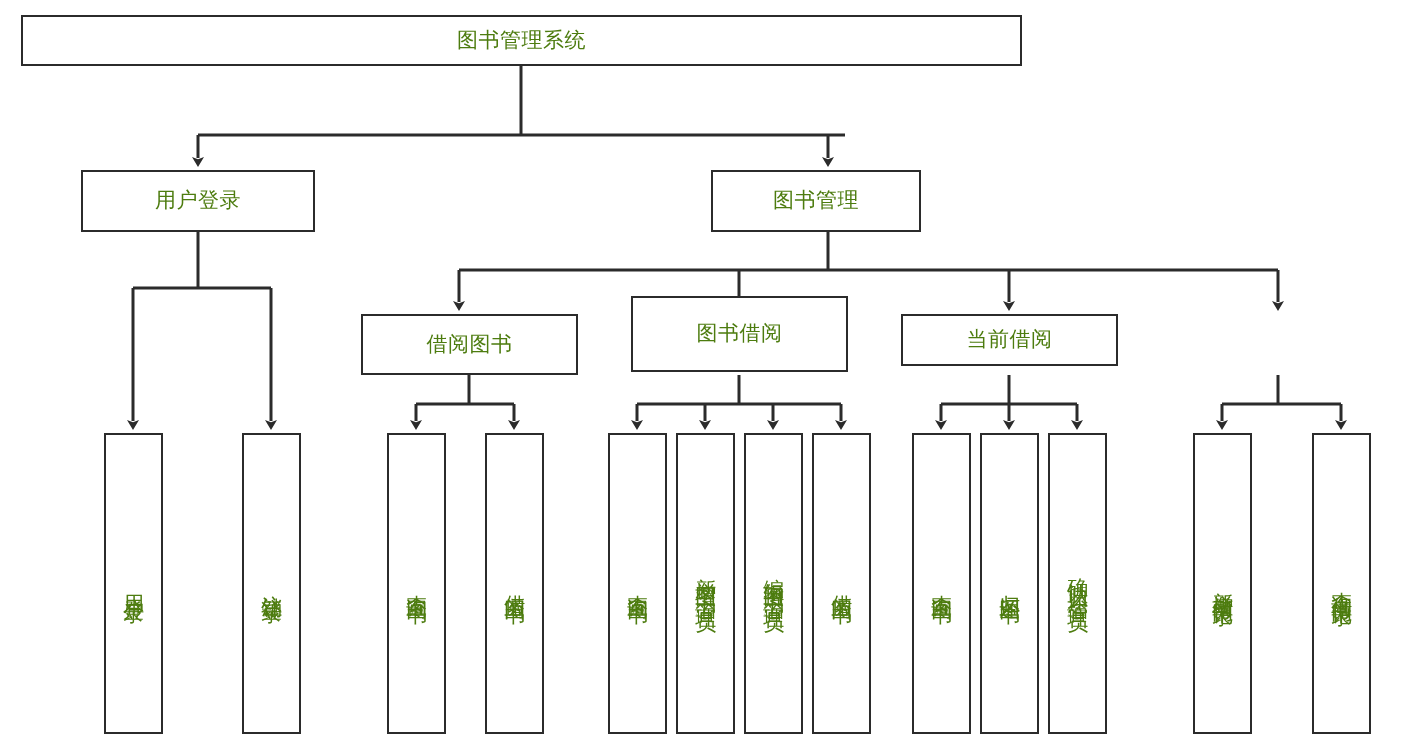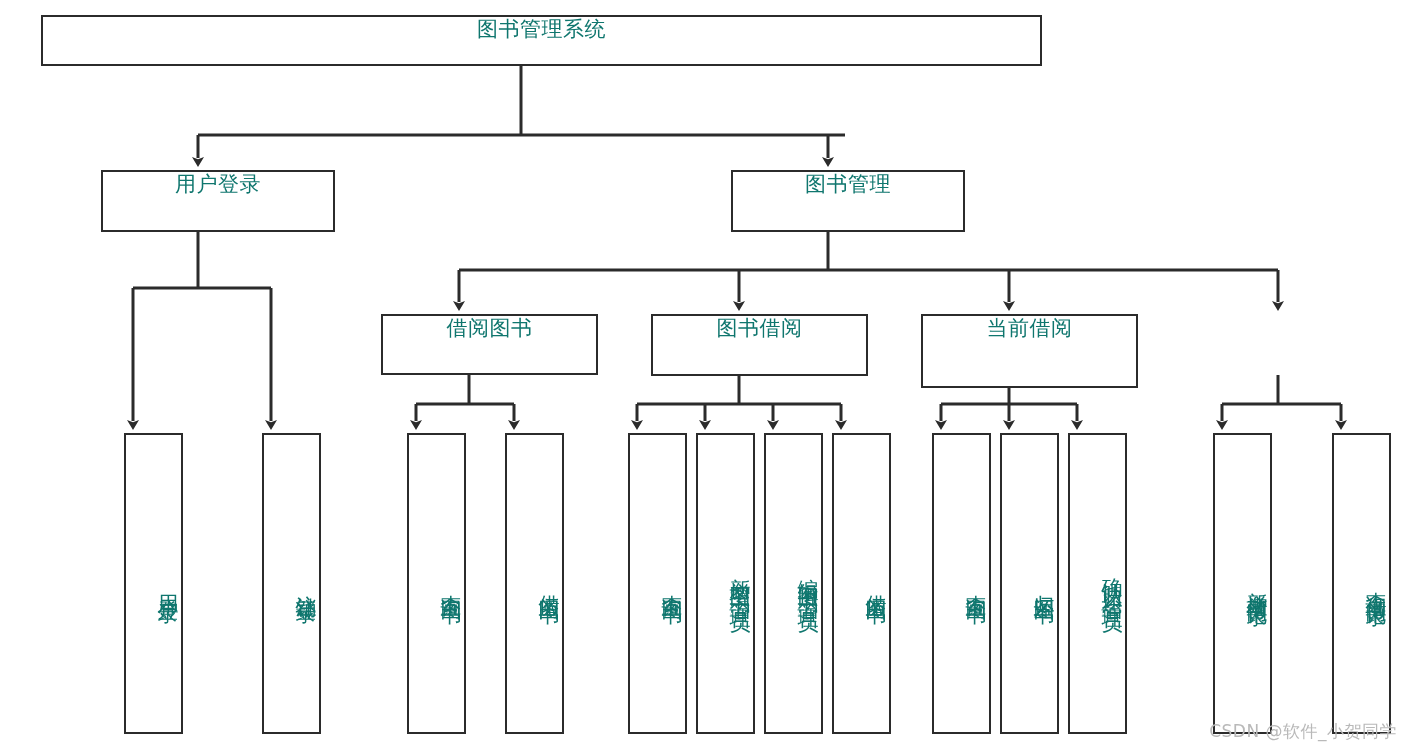--- a/index.html
+++ b/index.html
@@ -21,26 +21,25 @@
     top: 0;
     width: 1405px;
     height: 747px;
     pointer-events: none;
   }
   .node {
     position: absolute;
     box-sizing: border-box;
     border: 2.5px solid #2b2b2b;
     background: #ffffff;
-    color: #0f766e;
+    color: #4d7c0f;
     display: flex;
-    align-items: flex-start;
+    align-items: center;
     justify-content: center;
     text-align: center;
-    margin-left: 20px;
   }
   .node.h {
     font-size: 21px;
     letter-spacing: 0.5px;
     line-height: 1.2;
   }
   .node.v {
     writing-mode: vertical-rl;
     text-orientation: upright;
     font-size: 21px;
@@ -116,31 +115,31 @@
     </g>
   </svg>
 
   <div class="node h" style="left:21px; top:15px; width:1001px; height:51px;">
     <span>图书管理系统</span>
   </div>
 
   <div class="node h" style="left:81px; top:170px; width:234px; height:62px;">
     <span>用户登录</span>
   </div>
-  <div class="node h" style="left:711px; top:170px; width:234px; height:62px;">
+  <div class="node h" style="left:711px; top:170px; width:210px; height:62px;">
     <span>图书管理</span>
   </div>
 
   <div class="node h" style="left:361px; top:314px; width:217px; height:61px;">
     <span>借阅图书</span>
   </div>
-  <div class="node h" style="left:631px; top:314px; width:217px; height:62px;">
+  <div class="node h" style="left:631px; top:296px; width:217px; height:76px;">
     <span>图书借阅</span>
   </div>
-  <div class="node h" style="left:901px; top:314px; width:217px; height:74px;">
+  <div class="node h" style="left:901px; top:314px; width:217px; height:52px;">
     <span>当前借阅</span>
   </div>
 
   <div class="node v" style="left:104px; top:433px; width:59px; height:301px;">
     <span>用户登录</span>
   </div>
   <div class="node v" style="left:242px; top:433px; width:59px; height:301px;">
     <span>注销登录</span>
   </div>
 
@@ -174,15 +173,14 @@
     <span>确认归还（管理员）</span>
   </div>
 
   <div class="node v" style="left:1193px; top:433px; width:59px; height:301px;">
     <span>新增借阅记录</span>
   </div>
   <div class="node v" style="left:1312px; top:433px; width:59px; height:301px;">
     <span>查询借阅记录</span>
   </div>
 
-  <div class="watermark">CSDN @软件_小贺同学</div>
 
 </div>
 
 </body></html>

